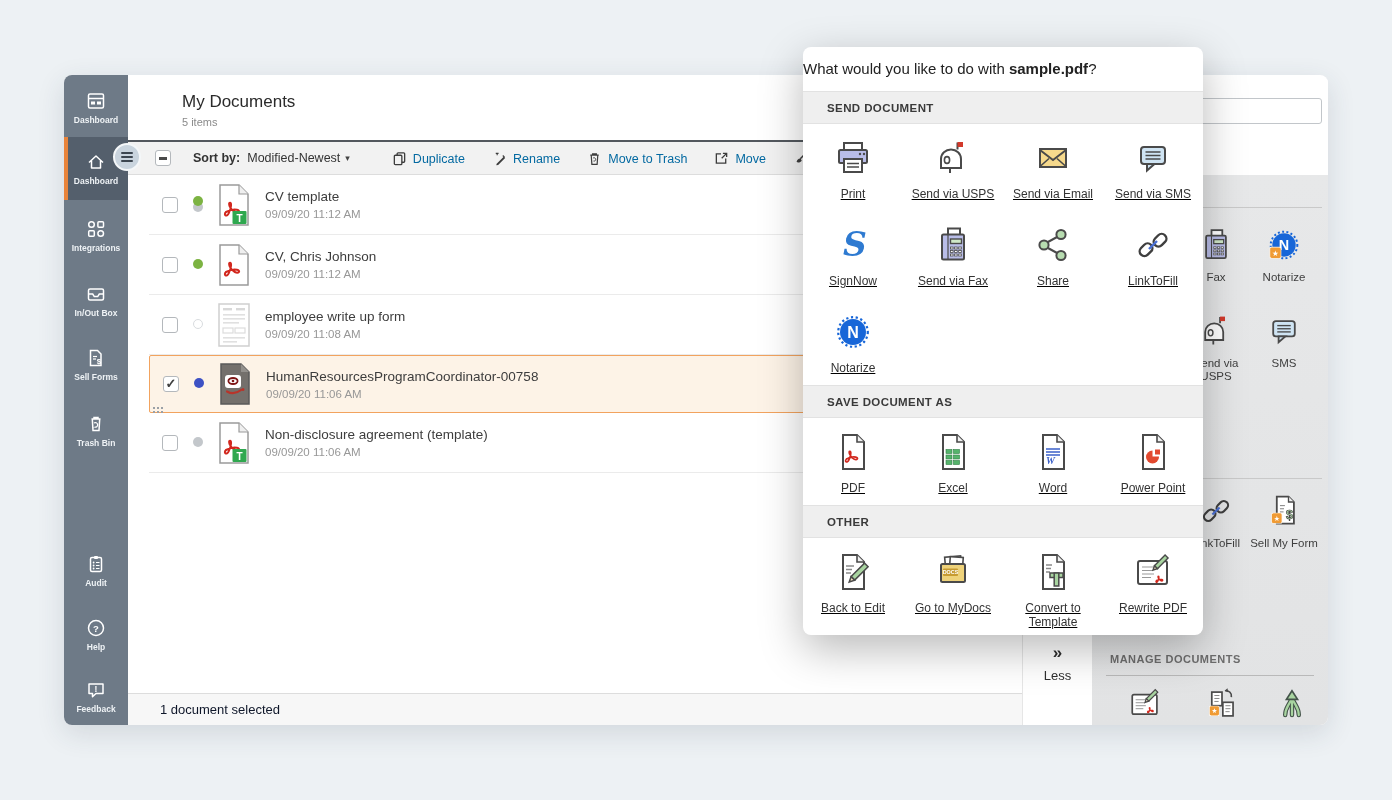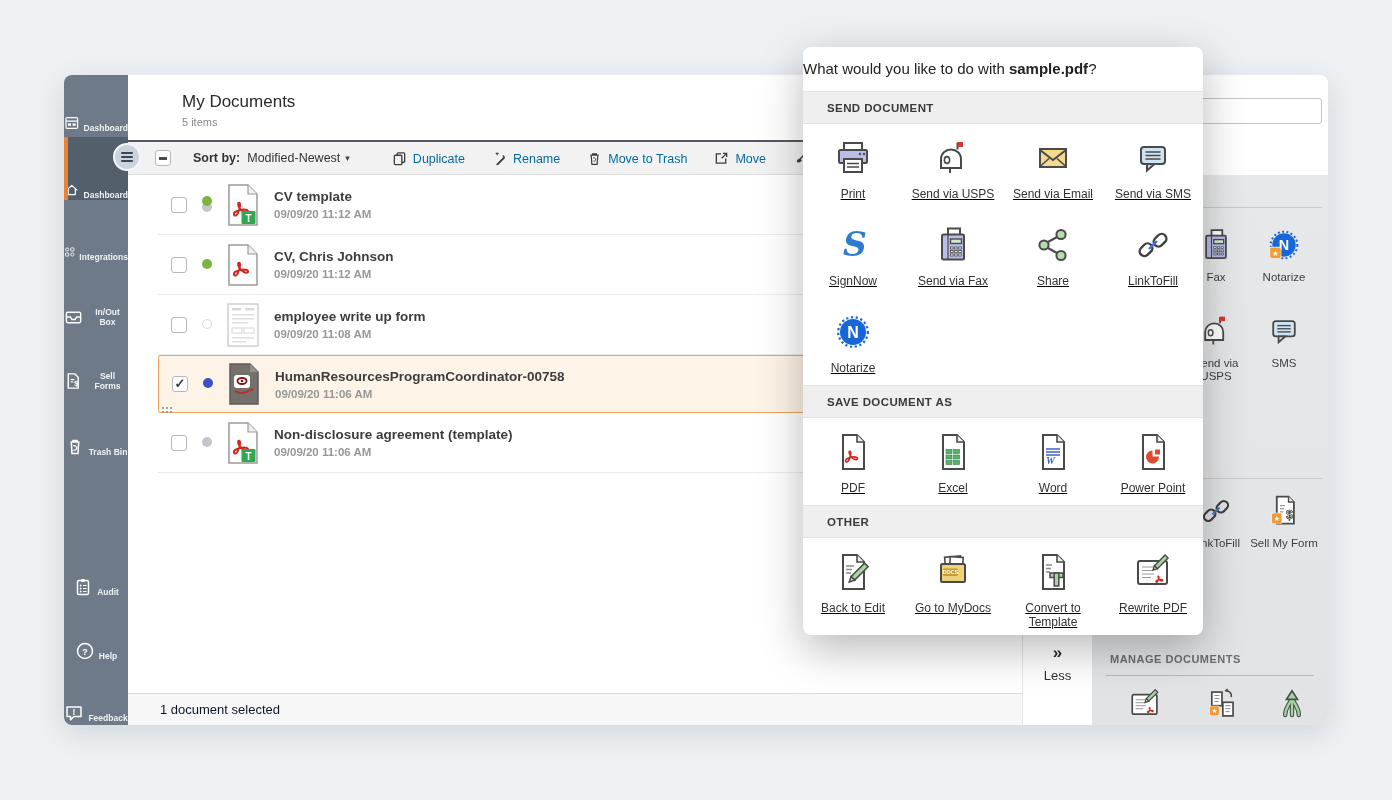--- a/index.html
+++ b/index.html
@@ -6,22 +6,22 @@
   html,body { width:1392px; height:800px; }
   body { background:#edf1f4; font-family:"Liberation Sans", sans-serif; position:relative; overflow:hidden; }
 
   
   .app { position:absolute; left:64px; top:75px; width:1264px; height:650px;
          background:#fff; border-radius:8px; overflow:hidden;
          box-shadow:0 8px 28px rgba(40,60,80,.14); }
 
   
   .sidebar { position:absolute; left:0; top:0; width:64px; height:650px; background:#6e7a87; }
-  .side-item { position:absolute; left:0; width:64px; display:flex; flex-direction:row;
-               align-items:flex-end; justify-content:center; gap:4px; cursor:pointer; }
+  .side-item { position:absolute; left:0; width:64px; display:flex; flex-direction:column;
+               align-items:center; justify-content:center; gap:4px; cursor:pointer; }
   .side-item .slabel { font-size:8.5px; font-weight:bold; color:#eef2f5; text-align:center; line-height:10px; }
   .side-item svg { width:20px; height:20px; }
   .side-item.active { background:#545f6c; }
   .side-item.active::before { content:""; position:absolute; left:0; top:0; bottom:0; width:4px; background:#e8833a; }
 
   .burger { position:absolute; left:49px; top:68px; width:28px; height:28px; border-radius:50%;
             background:#c9d4de; border:2px solid #f4f7f9; z-index:6; cursor:pointer;
             display:flex; flex-direction:column; align-items:center; justify-content:center; gap:2.5px; }
   .burger i { display:block; width:12px; height:1.8px; background:#3c4650; border-radius:1px; }
 
@@ -43,21 +43,21 @@
   .cb.checked::after { content:"\2713"; position:absolute; left:1.5px; top:-1.5px; font-size:13px; color:#3f3f3f; font-weight:bold; }
   .sort-wrap { display:flex; align-items:center; margin-left:22px; cursor:pointer; }
   .sort-label { font-size:12.5px; font-weight:bold; color:#333; }
   .sort-value { font-size:12.5px; color:#333; margin-left:7px; }
   .sort-chev { font-size:9px; color:#444; margin-left:5px; }
   .tb-actions { display:flex; align-items:center; margin-left:42px; gap:27px; }
   .tbtn { display:flex; align-items:flex-end; gap:6px; font-size:12.5px; color:#0369a1; cursor:pointer; }
   .tbtn svg { width:15px; height:15px; }
 
   
-  .list { position:absolute; left:77px; top:100px; width:894px; height:518px; background:#fff;font-weight:bold; }
+  .list { position:absolute; left:68px; top:100px; width:894px; height:518px; background:#fff; }
   .row { position:relative; margin:0 8px 0 17px; height:60px; display:flex; align-items:center;
          border-bottom:1px solid #ebebeb; cursor:pointer; }
   .row .cb { margin-left:13px; }
   .dotwrap { width:12px; margin-left:15px; flex:none; position:relative; height:18px; }
   .dot { width:10px; height:10px; border-radius:50%; position:absolute; left:0; }
   .dot.green { background:#7cb342; }
   .dot.gray  { background:#c3c7cb; }
   .dot.hollow{ background:#fff; border:1.5px solid #d9dcdf; }
   .dot.blue  { background:#3d51c4; }
   .ficon { width:34px; height:44px; margin-left:12px; flex:none; }

